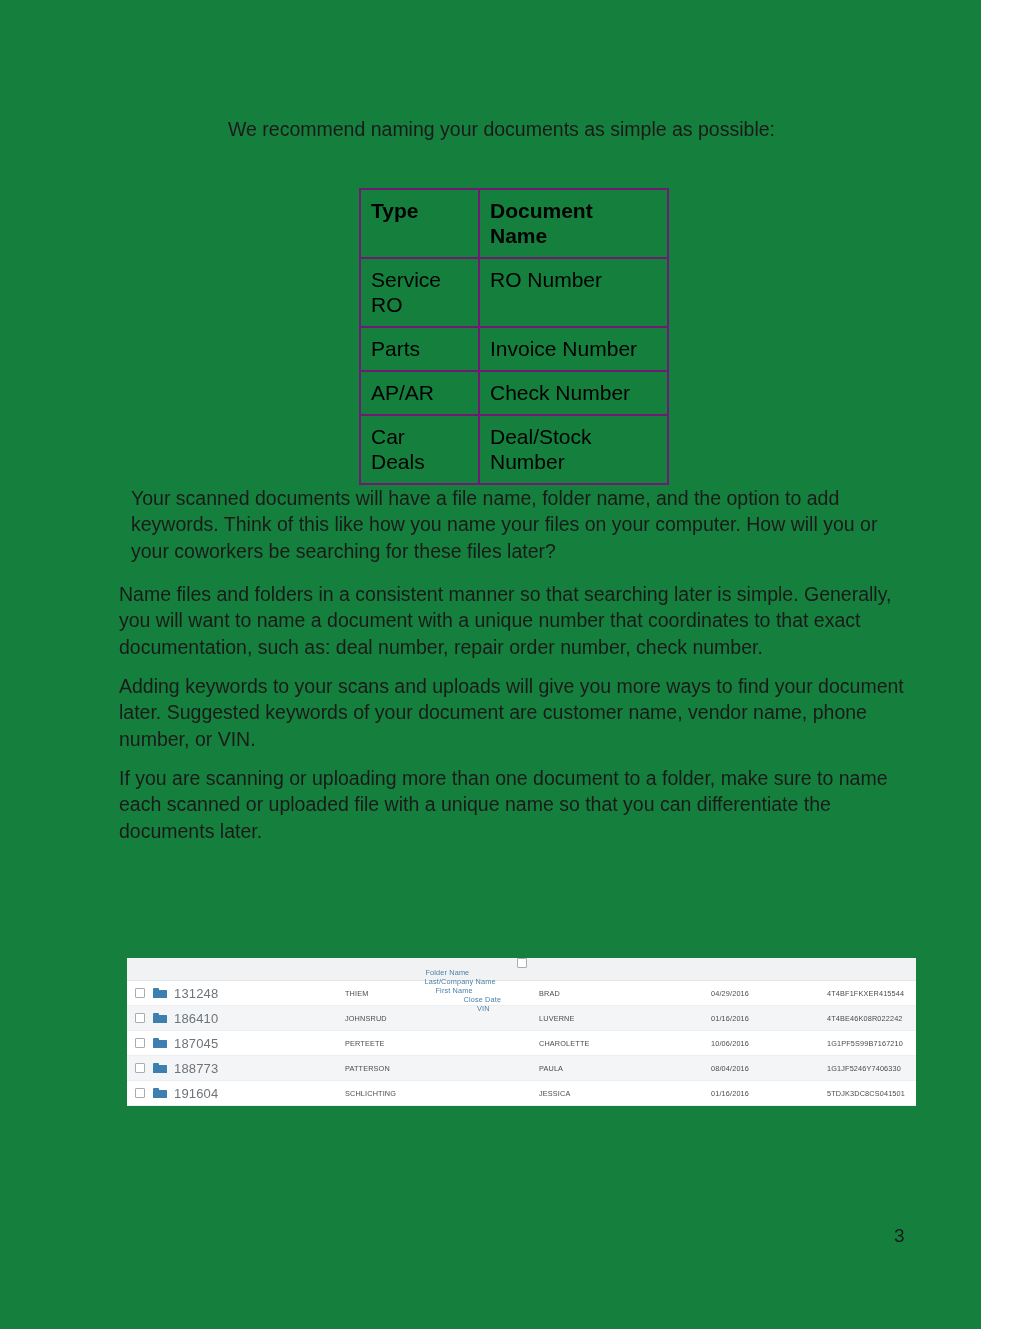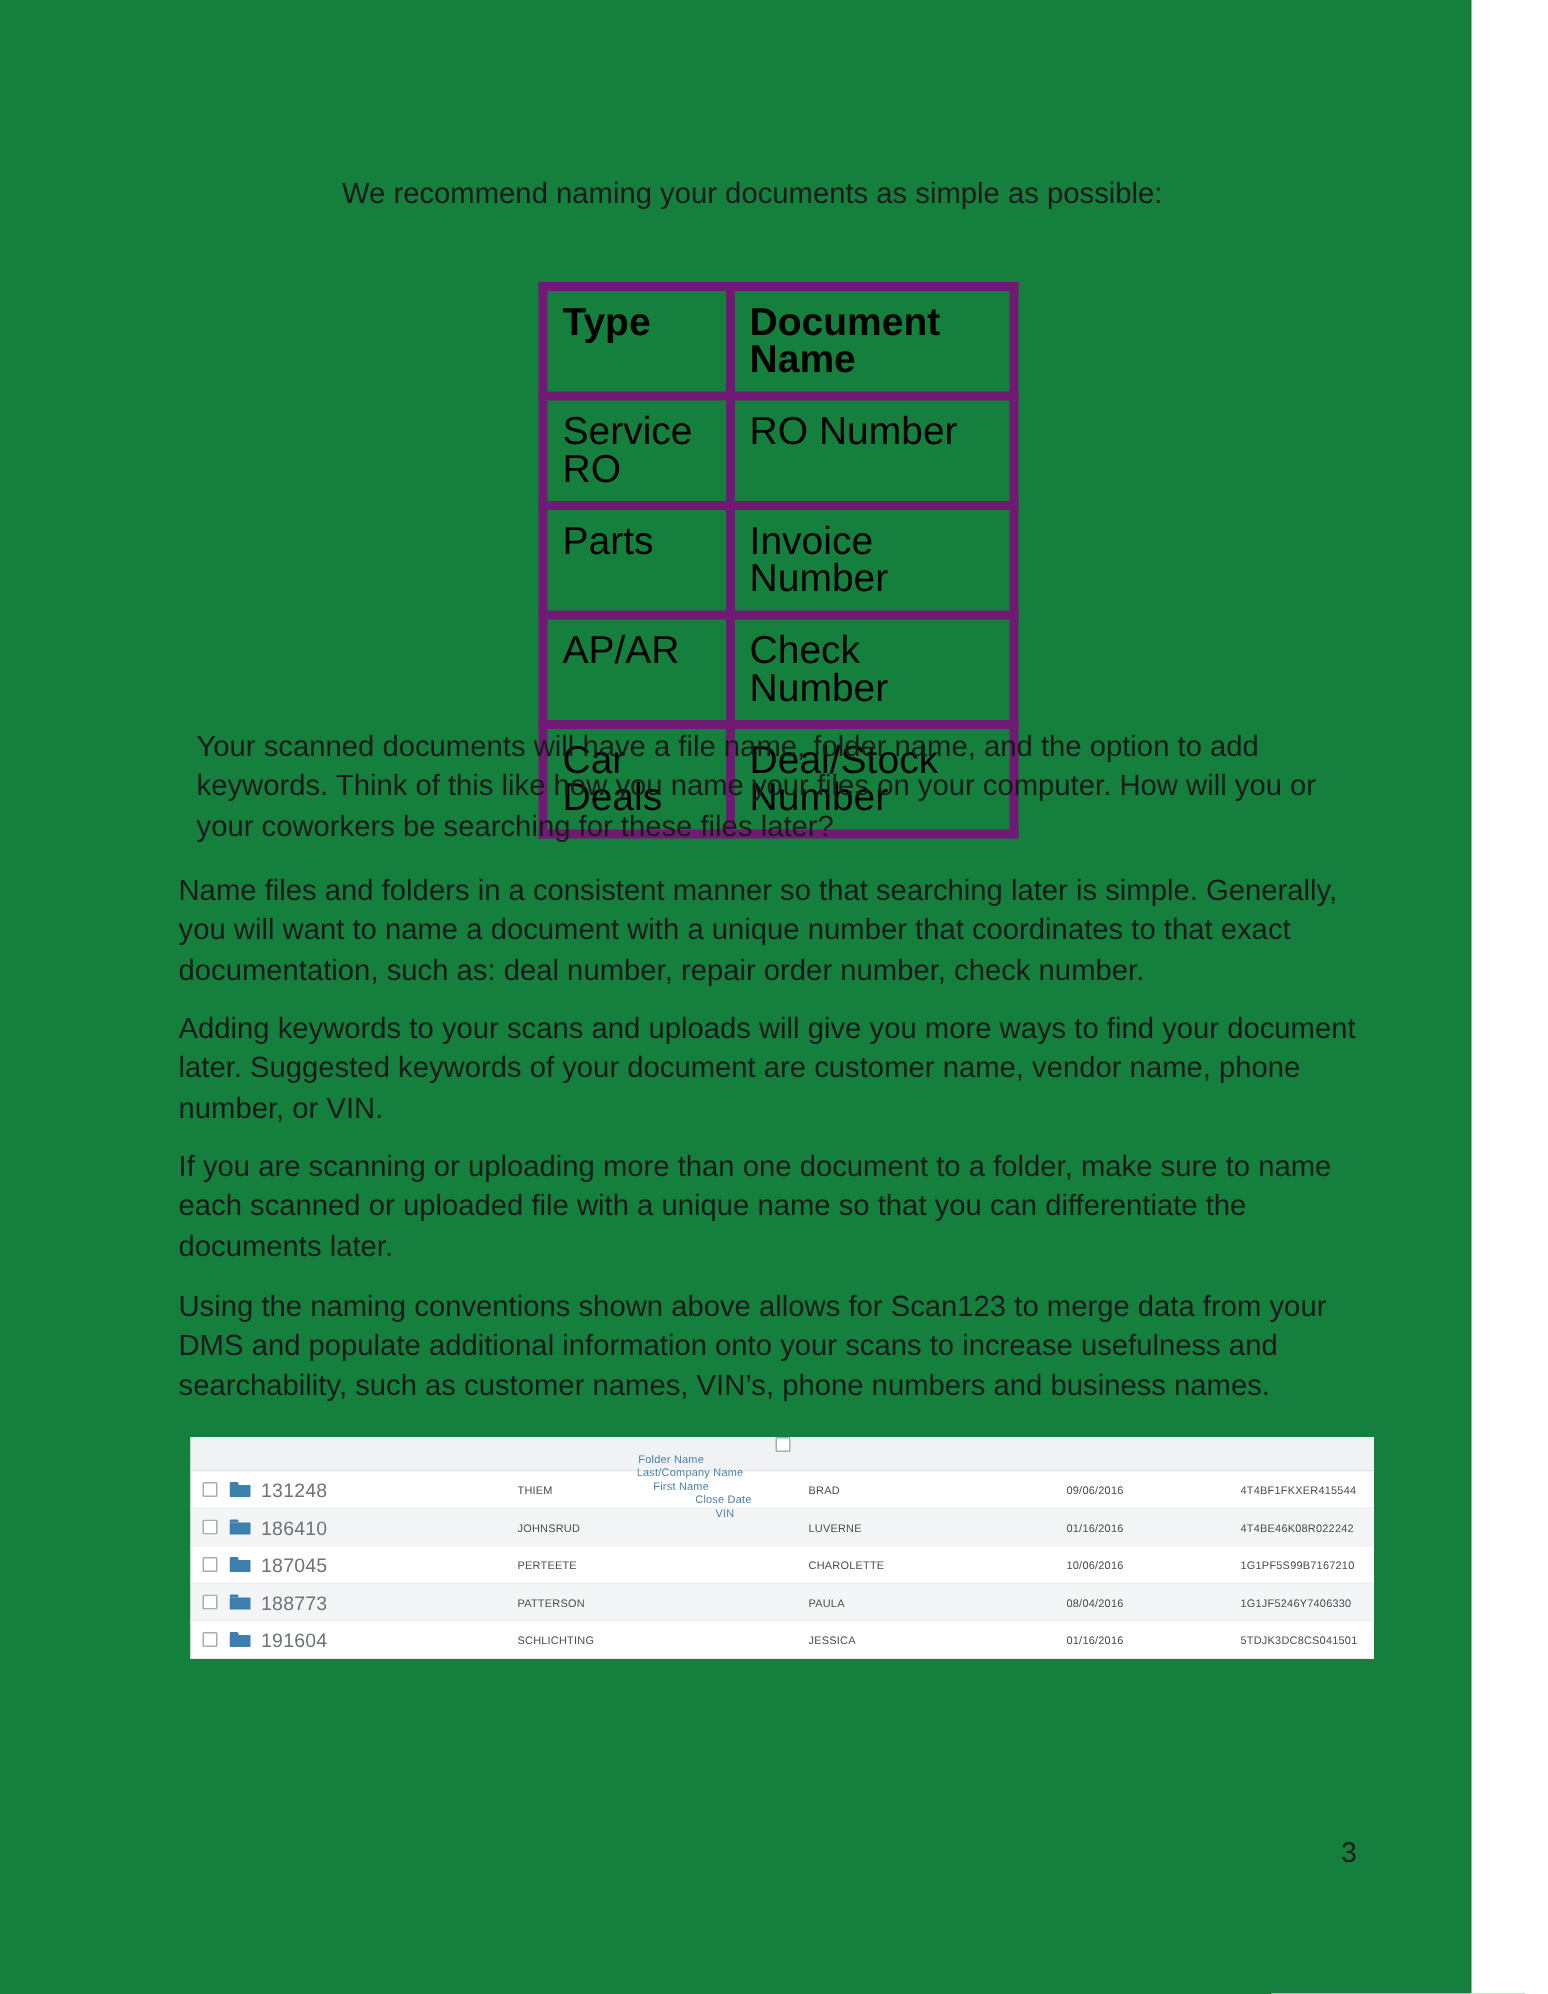--- a/index.html
+++ b/index.html
@@ -32,23 +32,23 @@
 
   
   .naming-table {
     position: absolute;
     left: 359px;
     top: 188px;
     border-collapse: collapse;
     table-layout: fixed;
   }
   .naming-table td, .naming-table th {
-    border: 6px solid #701a75;
+    border: 2px solid #701a75;
     padding: 8px 22px 9px 10px;
-    font-size: 26px;
+    font-size: 21px;
     line-height: 25px;
     text-align: left;
     vertical-align: top;
     color: #000000;
     font-weight: normal;
   }
   .naming-table th {
     font-weight: bold;
   }
   .col-type { width: 119px; }
@@ -196,21 +196,20 @@
         <td>Car Deals</td>
         <td>Deal/Stock Number</td>
       </tr>
     </tbody>
   </table>
 
   <p class="para p1">Your scanned documents will have a file name, folder name, and the option to add keywords. Think of this like how you name your files on your computer. How will you or your coworkers be searching for these files later?</p>
   <p class="para p2">Name files and folders in a consistent manner so that searching later is simple. Generally, you will want to name a document with a unique number that coordinates to that exact documentation, such as: deal number, repair order number, check number.</p>
   <p class="para p3">Adding keywords to your scans and uploads will give you more ways to find your document later. Suggested keywords of your document are customer name, vendor name, phone number, or VIN.</p>
   <p class="para p4">If you are scanning or uploading more than one document to a folder, make sure to name each scanned or uploaded file with a unique name so that you can differentiate the documents later.</p>
-  <p class="para p5">Using the naming conventions shown above allows for Scan123 to merge data from your DMS and populate additional information onto your scans to increase usefulness and searchability, such as customer names, VIN’s, phone numbers and business names.</p>
 
   <div class="shot">
 
     <div class="shot-head">
       <div class="cell c-check">
         <span class="chk"></span>
       </div>
       <div class="cell c-folder">Folder Name</div>
       <div class="cell c-last">Last/Company Name</div>
       <div class="cell c-first">First Name</div>
@@ -221,21 +220,21 @@
     <div class="shot-row">
       <div class="cell c-check">
         <span class="chk"></span>
       </div>
       <div class="cell c-folder">
         <span class="folder-ico"></span>
         <span class="folder-num">131248</span>
       </div>
       <div class="cell c-last">THIEM</div>
       <div class="cell c-first">BRAD</div>
-      <div class="cell c-date">09/06/2016</div>
+      <div class="cell c-date">04/29/2016</div>
       <div class="cell c-vin">4T4BF1FKXER415544</div>
     </div>
 
     <div class="shot-row alt">
       <div class="cell c-check">
         <span class="chk"></span>
       </div>
       <div class="cell c-folder">
         <span class="folder-ico"></span>
         <span class="folder-num">186410</span>

